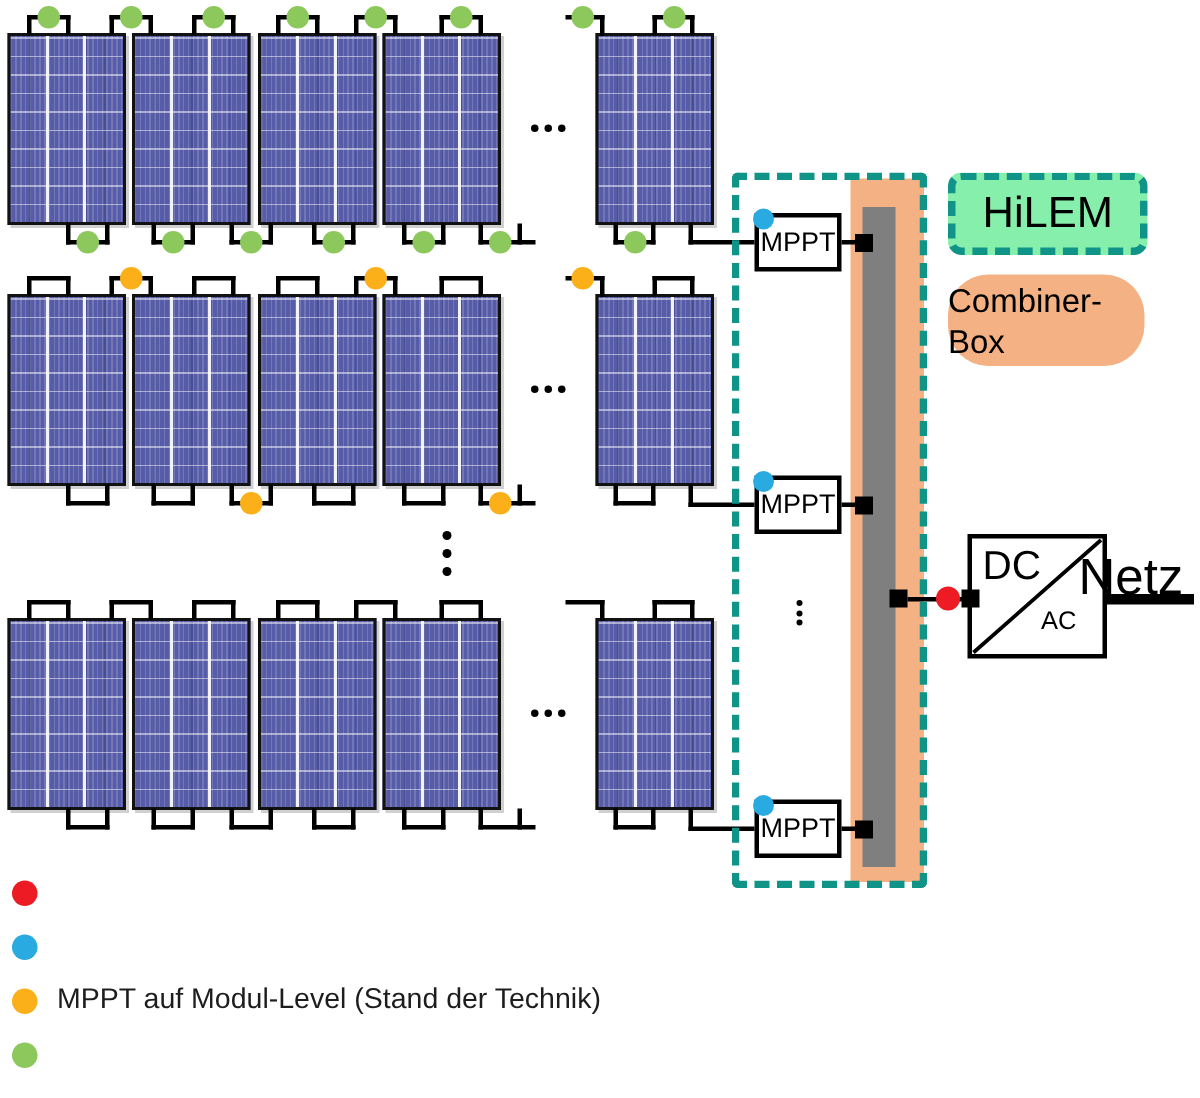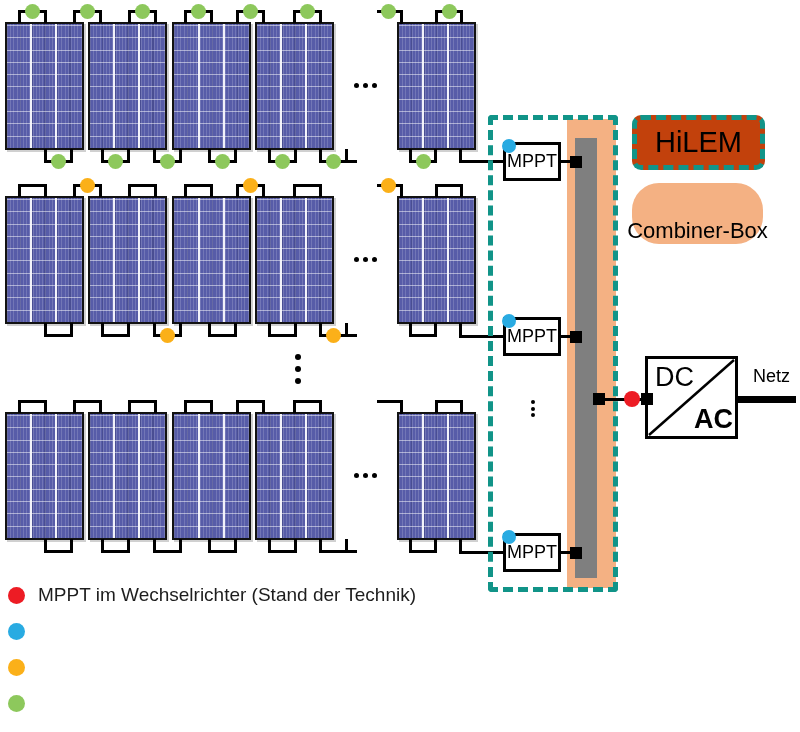--- a/index.html
+++ b/index.html
@@ -33,47 +33,47 @@
 </head>
 <body>
 
 <div id="canvas">
 
   <div class="abs fill-orange" style="left:567px;top:119px;width:49px;height:469px;z-index:1;"></div>
   <div class="abs fill-gray" style="left:575px;top:138px;width:22px;height:440px;z-index:2;"></div>
 
   <div class="abs dash-box" style="left:488px;top:115px;width:130px;height:477px;border-radius:4px;"></div>
 
-  <div class="abs dash-box" style="left:632px;top:115px;width:133px;height:55px;border-radius:9px;background:#c2410c;
+  <div class="abs dash-box" style="left:632px;top:115px;width:133px;height:55px;border-radius:9px;background:#86efac;
               display:flex;align-items:center;justify-content:center;pointer-events:auto;">
     <span class="lbl" style="font-size:29px;">HiLEM</span>
   </div>
 
   <div class="abs fill-orange" style="left:632px;top:183px;width:131px;height:61px;z-index:4;display:flex;
-              flex-direction:row;align-items:flex-end;justify-content:center;border-radius:27px;">
+              flex-direction:column;align-items:flex-start;justify-content:center;border-radius:27px;">
     <span class="lbl" style="font-size:22px;line-height:27px;">Combiner-</span>
     <span class="lbl" style="font-size:22px;line-height:27px;">Box</span>
   </div>
 
   <div class="abs sq" style="left:593px;top:393px;width:12px;height:12px;"></div>
   <div class="abs wire" style="left:605px;top:398px;width:23px;height:3px;"></div>
   <div class="abs dot" style="left:624px;top:391px;width:16px;height:16px;background:#ed1c24;"></div>
   <div class="abs wire" style="left:639px;top:398px;width:7px;height:3px;"></div>
   <div class="abs sq" style="left:641px;top:393px;width:12px;height:12px;"></div>
 
   <div class="abs" style="left:645px;top:356px;width:93px;height:83px;border:3px solid #000;background:#fff;z-index:4;">
     <svg width="87" height="77" style="position:absolute;left:0;top:0;">
       <line x1="1" y1="76" x2="86" y2="1" stroke="#000" stroke-width="2.5"></line>
     </svg>
     <div class="abs lbl" style="left:7px;top:3px;font-size:27px;">DC</div>
-    <div class="abs lbl" style="left:46px;top:45px;font-size:27px;font-weight:bold;">AC</div>
+    <div class="abs lbl" style="left:46px;top:45px;font-size:17px;">AC</div>
   </div>
 
   <div class="abs wire" style="left:738px;top:396px;width:58px;height:7px;"></div>
-  <div class="abs lbl" style="left:753px;top:366px;font-size:18px;">Netz</div>
+  <div class="abs lbl" style="left:719px;top:366px;font-size:34px;">Netz</div>
 
 <div class="abs panel" style="left: 5px; top: 22px; width: 79px; height: 128px;"></div>
     <div class="abs panel" style="left: 88px; top: 22px; width: 79px; height: 128px;"></div>
     <div class="abs panel" style="left: 172px; top: 22px; width: 79px; height: 128px;"></div>
     <div class="abs panel" style="left: 255px; top: 22px; width: 79px; height: 128px;"></div>
     <div class="abs panel" style="left: 397px; top: 22px; width: 79px; height: 128px;"></div>
     <div class="abs staple-t" style="left: 17.5px; top: 10px; width: 29px; height: 13px;"></div>
     <div class="abs staple-t" style="left: 72.5px; top: 10px; width: 29px; height: 13px;"></div>
     <div class="abs staple-t" style="left: 127.5px; top: 10px; width: 29px; height: 13px;"></div>
     <div class="abs staple-t" style="left: 183.5px; top: 10px; width: 29px; height: 13px;"></div>
@@ -181,17 +181,17 @@
     <div class="abs wire" style="left: 559px; top: 335px; width: 18px; height: 3px;"></div>
     <div class="abs sq" style="left: 570px; top: 330.5px; width: 12px; height: 12px;"></div>
     <div class="abs mppt" style="left: 503px; top: 533px; width: 58px; height: 39px;">MPPT</div>
     <div class="abs dot" style="left: 502px; top: 530px; width: 14px; height: 14px; background: rgb(41, 171, 226); z-index: 8;"></div>
     <div class="abs wire" style="left: 559px; top: 551px; width: 18px; height: 3px;"></div>
     <div class="abs sq" style="left: 570px; top: 546.5px; width: 12px; height: 12px;"></div>
     <div class="abs dot" style="left: 531px; top: 400px; width: 4px; height: 4px; background: rgb(0, 0, 0);"></div>
     <div class="abs dot" style="left: 531px; top: 406.5px; width: 4px; height: 4px; background: rgb(0, 0, 0);"></div>
     <div class="abs dot" style="left: 531px; top: 413px; width: 4px; height: 4px; background: rgb(0, 0, 0);"></div>
     <div class="abs dot" style="left: 8px; top: 586.5px; width: 17px; height: 17px; background: rgb(237, 28, 36);"></div>
-    <div class="abs" style="left: 38px; top: 582px; font-size: 19px; line-height: 26px; color: rgb(29, 29, 29); white-space: nowrap;">MPPT im Wechselrichter (Stand der Technik)</div>
     <div class="abs dot" style="left: 8px; top: 622.7px; width: 17px; height: 17px; background: rgb(41, 171, 226);"></div>
     <div class="abs dot" style="left: 8px; top: 658.9px; width: 17px; height: 17px; background: rgb(251, 176, 25);"></div>
+    <div class="abs" style="left: 38px; top: 654.4px; font-size: 19px; line-height: 26px; color: rgb(29, 29, 29); white-space: nowrap;">MPPT auf Modul-Level (Stand der Technik)</div>
     <div class="abs dot" style="left: 8px; top: 695.1px; width: 17px; height: 17px; background: rgb(141, 200, 92);"></div>
   </div>
 
 </body></html>

